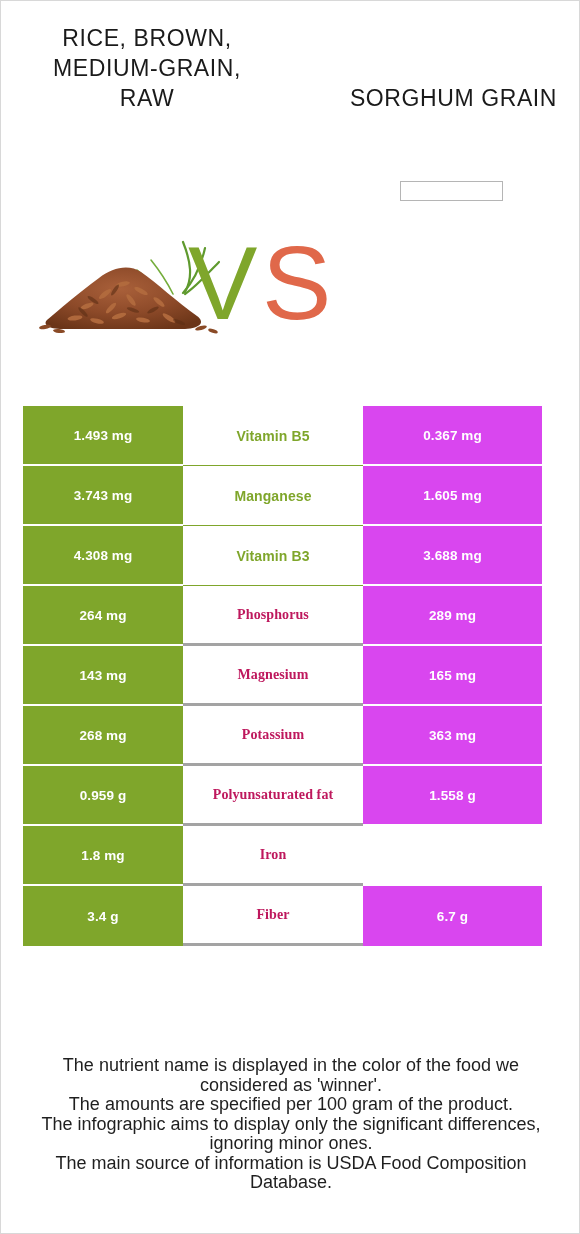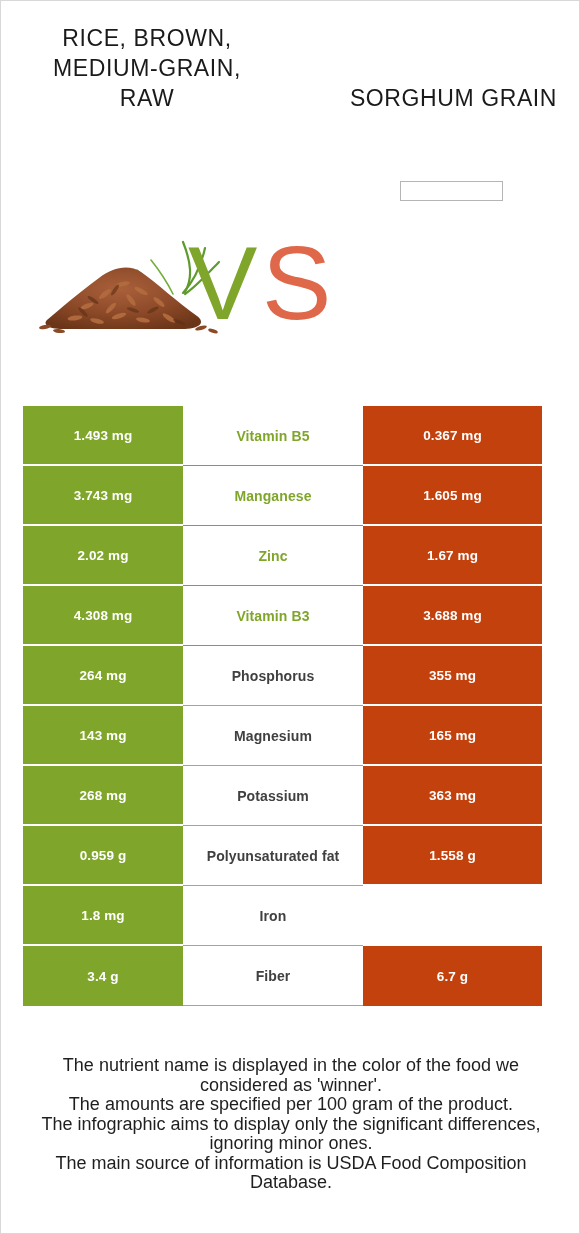--- a/index.html
+++ b/index.html
@@ -124,35 +124,35 @@
     letter-spacing: 0.1px;
   }
   .cell-left {
     width: 160px;
     background: #7fa62b;
     color: #ffffff;
     border-bottom: 2px solid #ffffff;
   }
   .cell-right {
     width: 179px;
-    background: #c2410c;
+    background: #d946ef;
     color: #ffffff;
     border-bottom: 2px solid #ffffff;
   }
   .cell-mid {
     width: 180px;
     background: #ffffff;
     font-weight: 700;
     font-size: 14px;
   }
   .row:last-child .cell-left,
   .row:last-child .cell-right { border-bottom: none; }
 
   .cell-mid.win-left  { color: #7fa62b; border-bottom: 1px solid #7fa62b; }
-  .cell-mid.win-right { color: #404040; border-bottom: 1px solid #a3a3a3; }
+  .cell-mid.win-right { color: #be185d; border-bottom: 3px solid #a3a3a3; font-family: Liberation Serif, serif; }
   .row:first-child .cell-mid { border-top: none; }
 
   
   .footer {
     position: absolute;
     left: 20px;
     top: 1055px;
     width: 540px;
     text-align: center;
     font-size: 18px;
@@ -242,36 +242,31 @@
       <div class="cell cell-mid win-left">Vitamin B5</div>
       <div class="cell cell-right">0.367 mg</div>
     </div>
 
     <div class="row">
       <div class="cell cell-left">3.743 mg</div>
       <div class="cell cell-mid win-left">Manganese</div>
       <div class="cell cell-right">1.605 mg</div>
     </div>
 
-    <div class="row">
-      <div class="cell cell-left">2.02 mg</div>
-      <div class="cell cell-mid win-left">Zinc</div>
-      <div class="cell cell-right">1.67 mg</div>
-    </div>
 
     <div class="row">
       <div class="cell cell-left">4.308 mg</div>
       <div class="cell cell-mid win-left">Vitamin B3</div>
       <div class="cell cell-right">3.688 mg</div>
     </div>
 
     <div class="row">
       <div class="cell cell-left">264 mg</div>
       <div class="cell cell-mid win-right">Phosphorus</div>
-      <div class="cell cell-right">355 mg</div>
+      <div class="cell cell-right">289 mg</div>
     </div>
 
     <div class="row">
       <div class="cell cell-left">143 mg</div>
       <div class="cell cell-mid win-right">Magnesium</div>
       <div class="cell cell-right">165 mg</div>
     </div>
 
     <div class="row">
       <div class="cell cell-left">268 mg</div>

